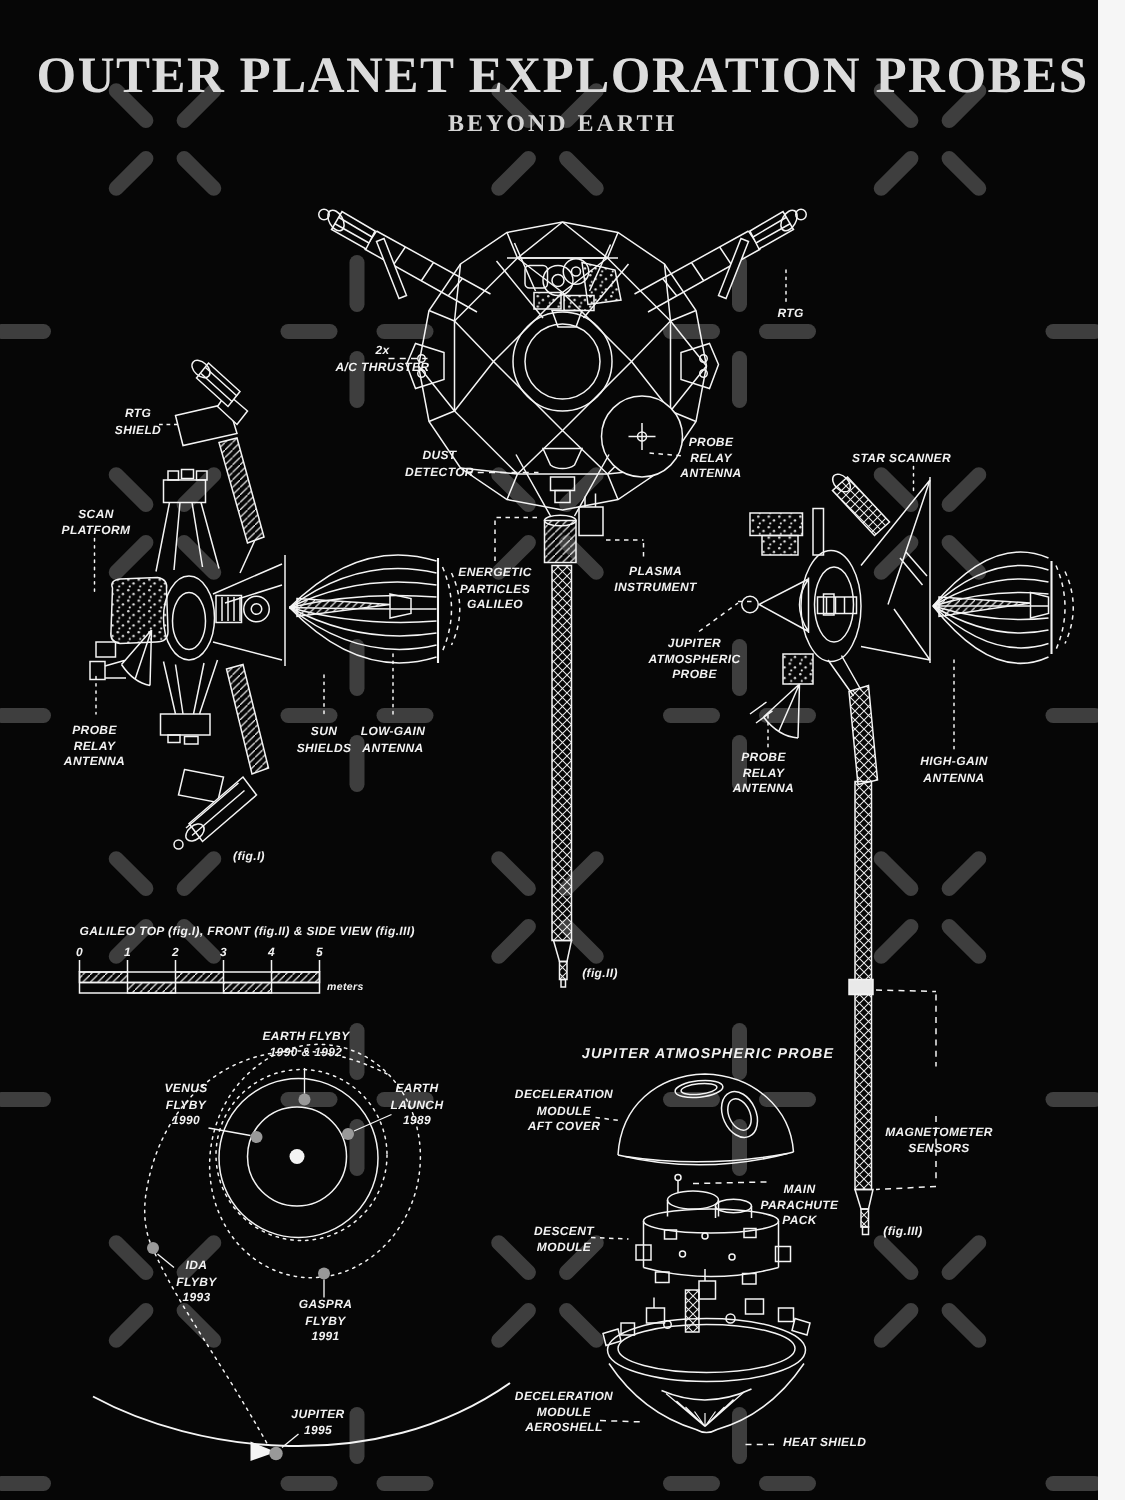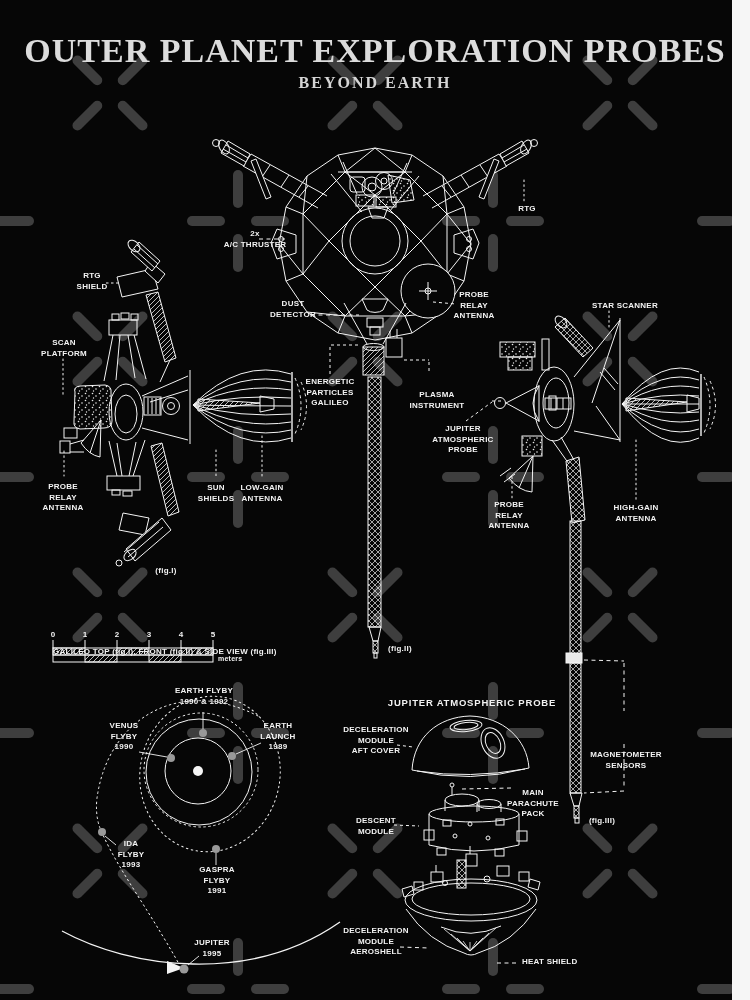--- a/index.html
+++ b/index.html
@@ -12,21 +12,21 @@
   .wm span{position:absolute;background:#3e3e3e;border-radius:5px;display:block;}
   .wm .h1{left:-51px;top:-5px;width:38px;height:10px;}
   .wm .h2{left:13px;top:-5px;width:38px;height:10px;}
   .wm .v1{left:-5px;top:-51px;width:10px;height:38px;}
   .wm .v2{left:-5px;top:13px;width:10px;height:38px;}
   
   #art{position:absolute;left:0;top:0;z-index:2;}
   
   #labels{position:absolute;inset:0;z-index:3;}
   .lbl{position:absolute;color:#f2f2f2;font-size:8px;font-weight:bold;line-height:1.32;
-       letter-spacing:.25px;text-align:center;white-space:pre-line;transform:translateX(-50%);}
+       letter-spacing:.25px;text-align:center;white-space:pre-line;transform:translateX(-50%);font-style:italic;}
   .lbl.left{transform:none;text-align:left;}
   .hdr{font-size:9.5px;letter-spacing:.8px;}
   
   #titleblock{position:absolute;left:0;top:34px;width:750px;text-align:center;z-index:3;
               color:#dcdcdc;font-family:"Liberation Serif",serif;font-weight:bold;}
   #title-line1{font-size:34px;letter-spacing:1px;line-height:1.0;}
   #title-line2{font-size:33px;letter-spacing:3px;line-height:1.25;}
   #title-sub{font-size:16px;letter-spacing:2px;margin-top:6px;color:#d5d5d5;}
   
   #strip{position:absolute;right:0;top:0;width:18px;height:1000px;background:#f6f6f6;z-index:5;}
@@ -473,51 +473,51 @@
     <div class="lbl" style="left:255px;top:229px">2x
 A/C THRUSTER</div>
     <div class="lbl" style="left:293px;top:299px">DUST
 DETECTOR</div>
     <div class="lbl" style="left:474px;top:290px">PROBE
 RELAY
 ANTENNA</div>
     <div class="lbl" style="left:330px;top:377px">ENERGETIC
 PARTICLES
 GALILEO</div>
-    <div class="lbl" style="left:437px;top:390px">PLASMA
+    <div class="lbl" style="left:437px;top:376px">PLASMA
 INSTRUMENT</div>
     <div class="lbl" style="left:400px;top:644px">(fig.II)</div>
 
     <div class="lbl" style="left:92px;top:271px">RTG
 SHIELD</div>
     <div class="lbl" style="left:64px;top:338px">SCAN
 PLATFORM</div>
     <div class="lbl" style="left:63px;top:482px">PROBE
 RELAY
 ANTENNA</div>
     <div class="lbl" style="left:216px;top:483px">SUN
 SHIELDS</div>
     <div class="lbl" style="left:262px;top:483px">LOW-GAIN
 ANTENNA</div>
     <div class="lbl" style="left:166px;top:566px">(fig.I)</div>
 
-    <div class="lbl" style="left:625px;top:301px">STAR SCANNER</div>
+    <div class="lbl" style="left:601px;top:301px">STAR SCANNER</div>
     <div class="lbl" style="left:463px;top:424px">JUPITER
 ATMOSPHERIC
 PROBE</div>
     <div class="lbl" style="left:509px;top:500px">PROBE
 RELAY
 ANTENNA</div>
     <div class="lbl" style="left:636px;top:503px">HIGH-GAIN
 ANTENNA</div>
     <div class="lbl" style="left:626px;top:750px">MAGNETOMETER
 SENSORS</div>
     <div class="lbl" style="left:602px;top:816px">(fig.III)</div>
 
-    <div class="lbl left" style="left:53px;top:647px">GALILEO TOP (fig.I), FRONT (fig.II) &amp; SIDE VIEW (fig.III)</div>
+    <div class="lbl left" style="left:53px;top:616px">GALILEO TOP (fig.I), FRONT (fig.II) &amp; SIDE VIEW (fig.III)</div>
     <div class="lbl" style="left:53px;top:630px">0</div>
     <div class="lbl" style="left:85px;top:630px">1</div>
     <div class="lbl" style="left:117px;top:630px">2</div>
     <div class="lbl" style="left:149px;top:630px">3</div>
     <div class="lbl" style="left:181px;top:630px">4</div>
     <div class="lbl" style="left:213px;top:630px">5</div>
     <div class="lbl left" style="left:218px;top:654px;font-size:7px">meters</div>
 
     <div class="lbl" style="left:204px;top:686px">EARTH FLYBY
 1990 &amp; 1992</div>

